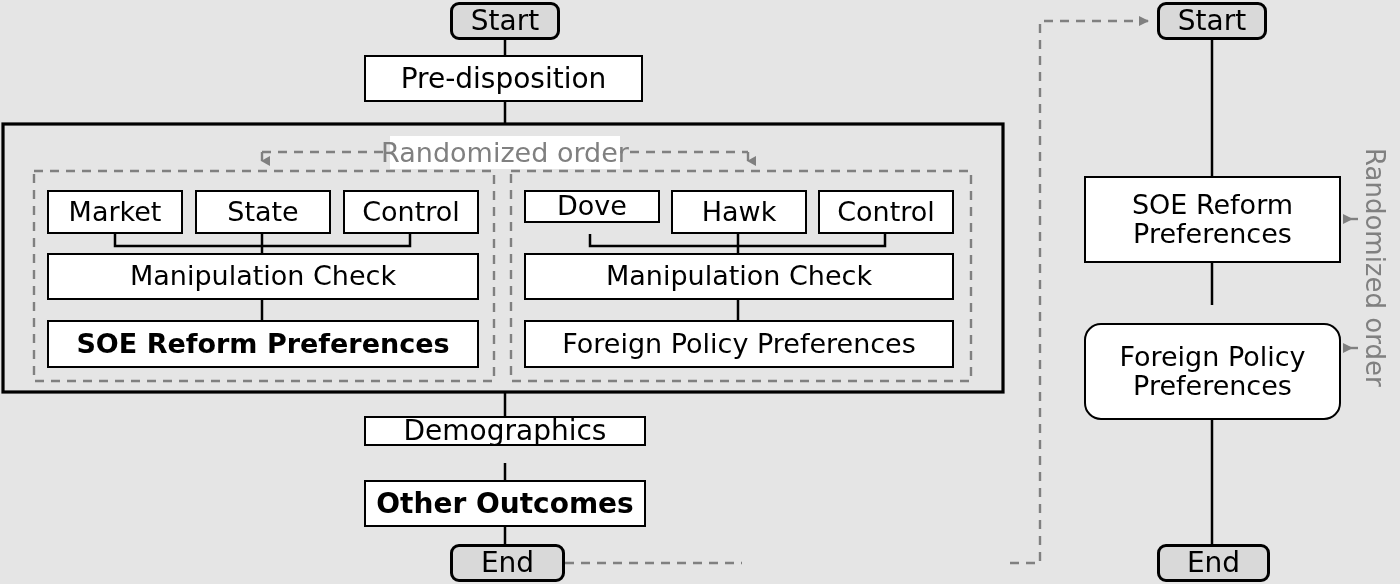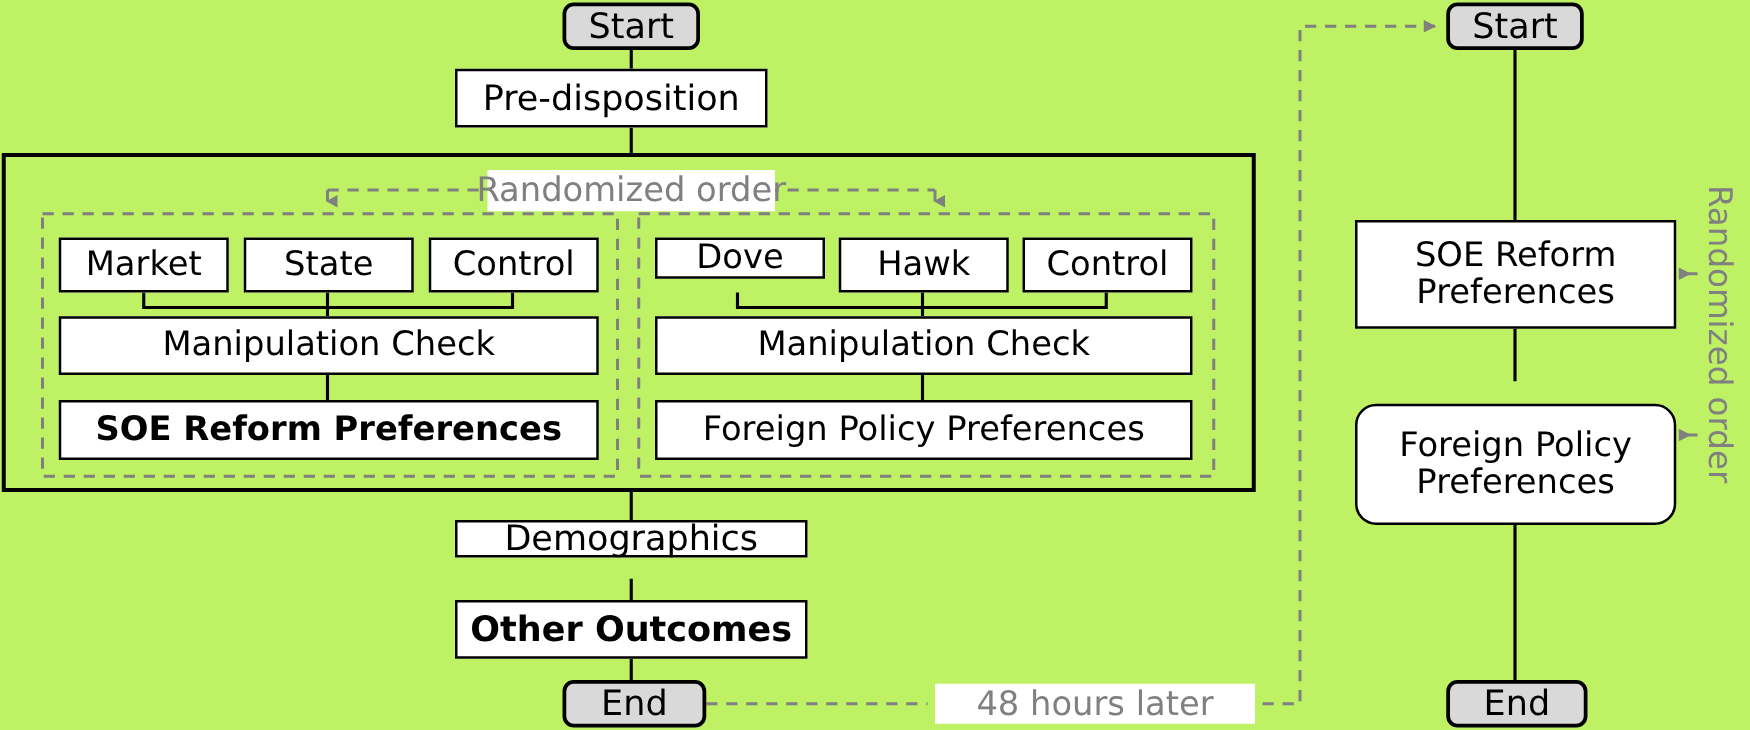--- a/index.html
+++ b/index.html
@@ -1,17 +1,17 @@
 <!DOCTYPE html>
 <html><head>
 <meta charset="utf-8">
 <style>
   html,body{margin:0;padding:0;background:#ffffff;}
   body{font-family:"DejaVu Sans", sans-serif;}
-  #stage{position:relative;width:1400px;height:584px;background:#bef264;overflow:hidden;}
+  #stage{position:relative;width:1400px;height:584px;background:#e5e5e5;overflow:hidden;}
   svg#art{position:absolute;left:0;top:0;width:1400px;height:584px;}
 
   .node{position:absolute;box-sizing:border-box;display:flex;align-items:center;
         justify-content:center;text-align:center;background:#ffffff;
         border:2.5px solid #000000;color:#000000;line-height:1.06;}
   .node.term{background:#d9d9d9;border-radius:9px;border-width:3px;}
   .grouplabel{position:absolute;color:#808080;background:#ffffff;
         display:flex;align-items:center;justify-content:center;white-space:nowrap;}
   .vlabel{position:absolute;color:#808080;white-space:nowrap;
         transform-origin:0 0;}
@@ -75,41 +75,40 @@
     </g>
 
     <g fill="none" stroke="#808080" stroke-width="2.4" stroke-dasharray="9 7">
       <path d="M1358,219 L1344,219" marker-end="url(#gArrowLeft)"></path>
       <path d="M1358,348 L1344,348" marker-end="url(#gArrowLeft)"></path>
     </g>
   </svg>
 
   <div class="node term f28" style="left:450px;top:2px;width:110px;height:38px;">Start</div>
 
-  <div class="node f28" style="left:364px;top:55px;width:250px;height:47px;">Pre-disposition</div>
+  <div class="node f28" style="left:364px;top:55px;width:279px;height:47px;">Pre-disposition</div>
 
   <div class="grouplabel f27" style="left:390px;top:136px;width:230px;height:33px;">Randomized order</div>
 
   <div class="node f27" style="left:195px;top:190px;width:136px;height:44px;">State</div>
   <div class="node f27" style="left:47px;top:190px;width:136px;height:44px;">Market</div>
   <div class="node f27" style="left:343px;top:190px;width:136px;height:44px;">Control</div>
   <div class="node f27" style="left:47px;top:253px;width:432px;height:47px;">Manipulation Check</div>
   <div class="node f27" style="left:47px;top:320px;width:432px;height:48px;font-weight:bold;">SOE Reform Preferences</div>
 
   <div class="node f27" style="left:524px;top:190px;width:136px;height:33px;">Dove</div>
   <div class="node f27" style="left:671px;top:190px;width:136px;height:44px;">Hawk</div>
   <div class="node f27" style="left:818px;top:190px;width:136px;height:44px;">Control</div>
   <div class="node f27" style="left:524px;top:253px;width:430px;height:47px;">Manipulation Check</div>
   <div class="node f27" style="left:524px;top:320px;width:430px;height:48px;">Foreign Policy Preferences</div>
 
   <div class="node f28" style="left:364px;top:416px;width:282px;height:30px;">Demographics</div>
   <div class="node f28" style="left:364px;top:480px;width:282px;height:47px;font-weight:bold;">Other Outcomes</div>
   <div class="node term f28" style="left:450px;top:544px;width:115px;height:38px;">End</div>
 
-  <div class="grouplabel f27" style="left:748px;top:547px;width:256px;height:32px;">48 hours later</div>
 
   <div class="node term f28" style="left:1157px;top:2px;width:110px;height:38px;">Start</div>
 
   <div class="node" style="left:1084px;top:176px;width:257px;height:87px;flex-direction:column;justify-content:center;">
     <span class="f27">SOE Reform</span>
     <span class="f27">Preferences</span>
   </div>
 
   <div class="node" style="left:1084px;top:323px;width:257px;height:97px;flex-direction:column;border-radius:17px;">
     <span class="f27">Foreign Policy</span>

